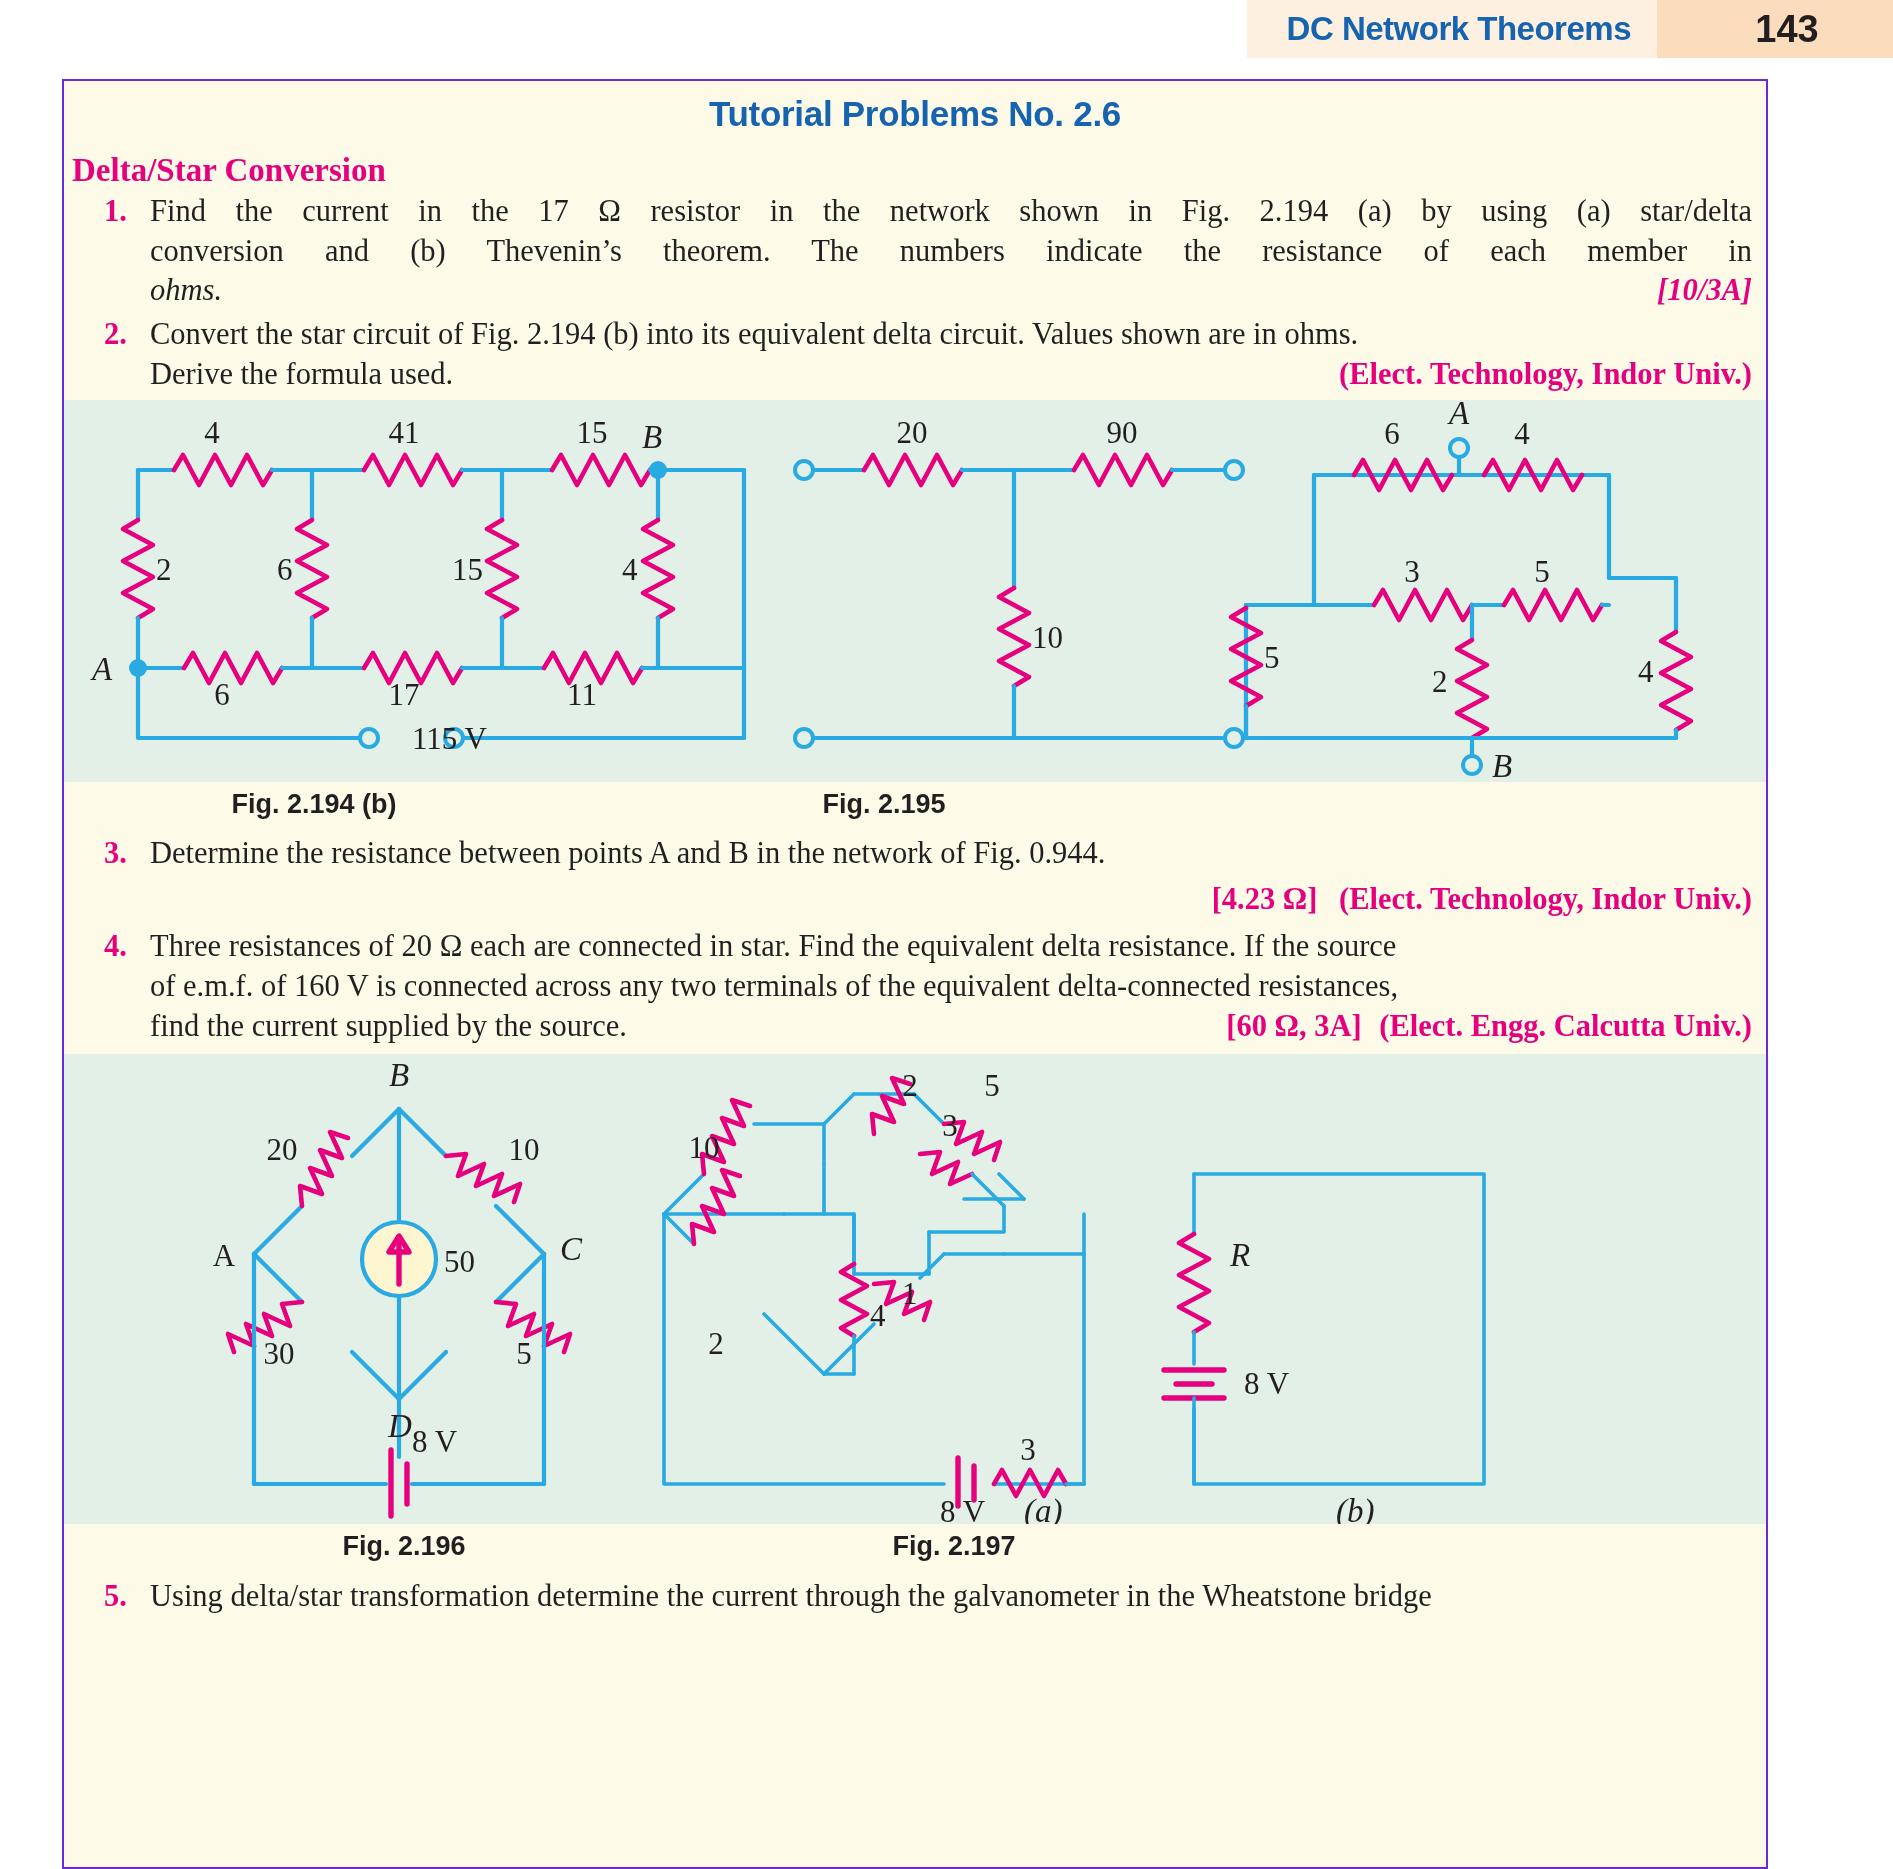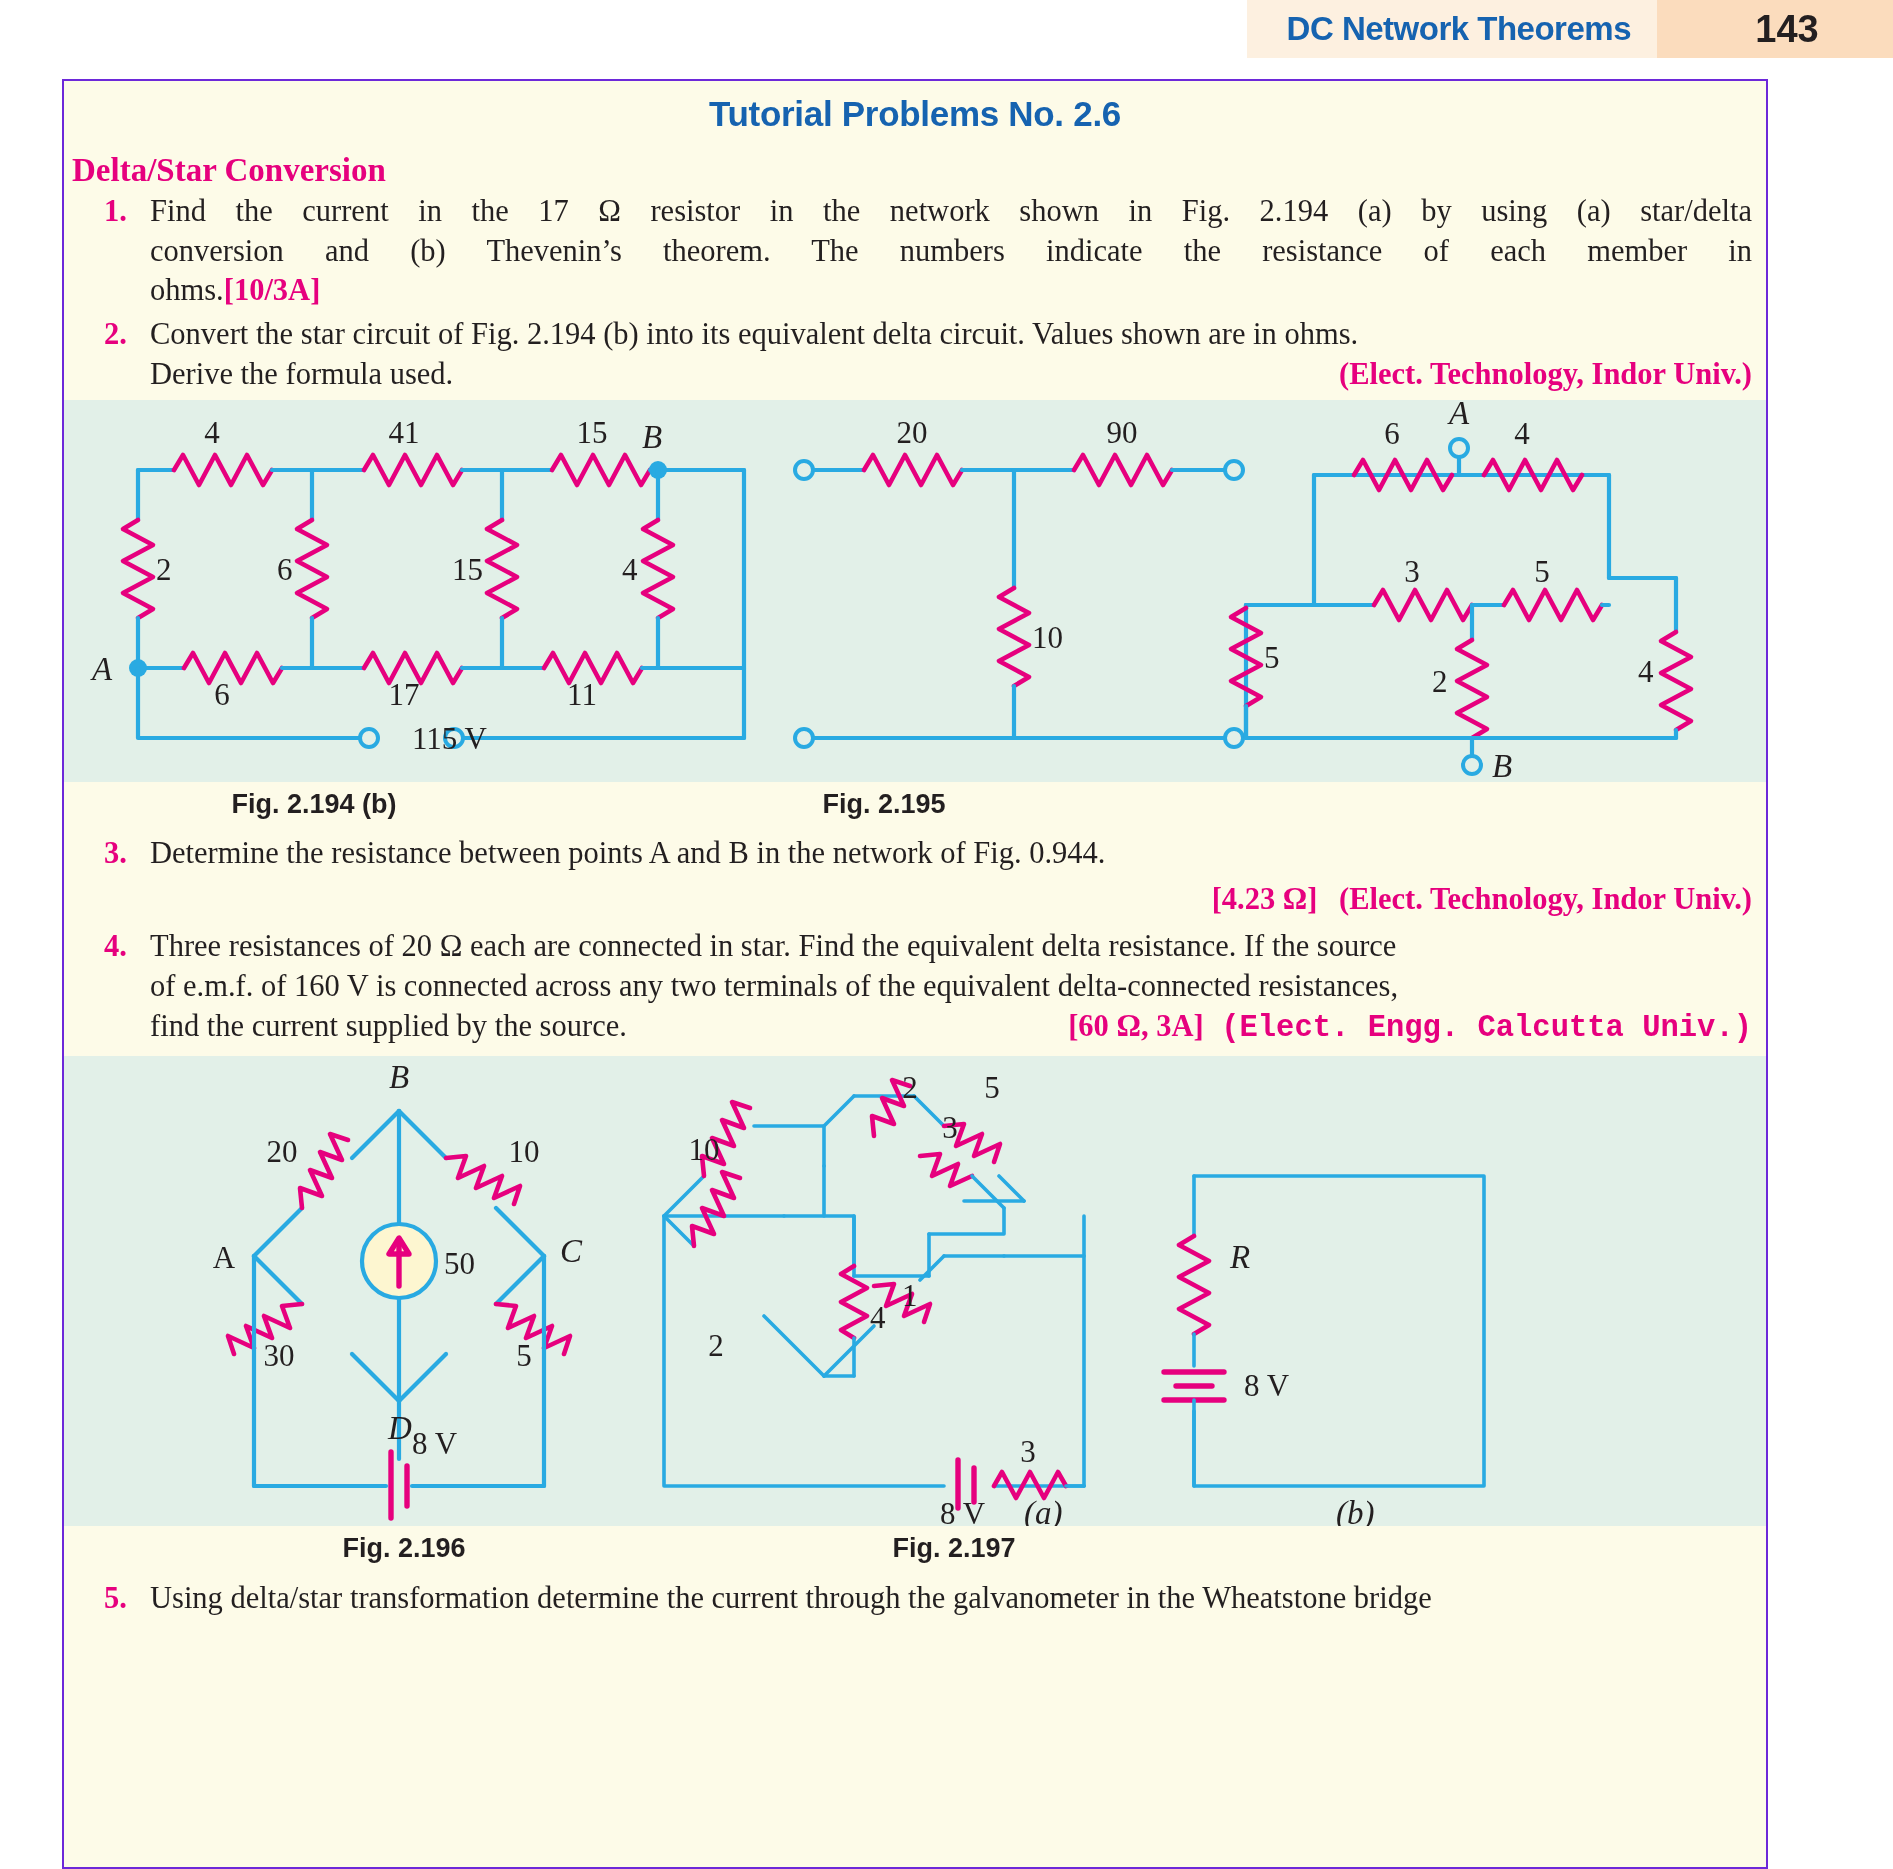--- a/index.html
+++ b/index.html
@@ -152,21 +152,21 @@
 
     <div id="tut-title">Tutorial Problems No. 2.6</div>
 
     <div id="section-head">Delta/Star Conversion</div>
 
     <div class="prob">
       <div class="prob-num">1.</div>
       <div class="prob-body">
         <span class="ln just">Find the current in the 17 Ω resistor in the network shown in Fig. 2.194 (a) by using (a) star/delta</span>
         <span class="ln just">conversion and (b) Thevenin’s theorem.   The numbers indicate the resistance of each member in</span>
-        <span class="ln" style="display:flex;">
+        <span class="ln" style="display:flex;justify-content:space-between;font-style:italic;">
           <span>ohms.</span>
           <span class="ans">[10/3A]</span>
         </span>
       </div>
     </div>
 
     <div class="prob" style="padding-top:4px;">
       <div class="prob-num">2.</div>
       <div class="prob-body">
         <span class="ln">Convert the star circuit of Fig. 2.194 (b) into its equivalent delta circuit.  Values shown are in ohms.</span>
@@ -331,21 +331,21 @@
 
     <div class="prob" style="padding-top:8px;">
       <div class="prob-num">4.</div>
       <div class="prob-body">
         <span class="ln">Three resistances of 20 Ω each are connected in star.  Find the equivalent delta resistance.  If the source</span>
         <span class="ln">of e.m.f.  of 160 V is connected across any two terminals of the equivalent delta-connected resistances,</span>
         <span class="ln" style="display:flex;justify-content:space-between;">
           <span>find the current supplied by the source.</span>
           <span>
             <span class="ans">[60 Ω, 3A]</span>
-            <span class="ans" style="margin-left:10px;font-family:Liberation Mono, monospace;">(Elect. Engg. Calcutta Univ.)</span>
+            <span class="ans" style="margin-left:10px;">(Elect. Engg. Calcutta Univ.)</span>
           </span>
         </span>
       </div>
     </div>
 
     <div class="figband" style="height:470px;margin-top:8px;">
       <svg width="1702" height="470" viewBox="0 0 1702 470">
 
         <g>
 

